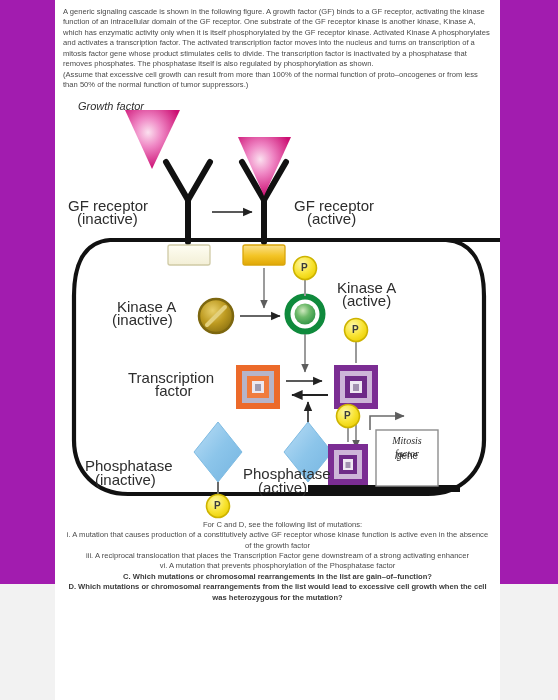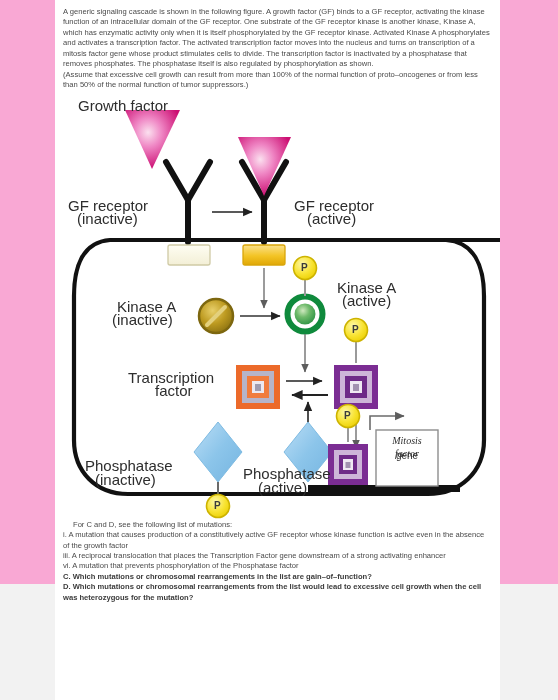--- a/index.html
+++ b/index.html
@@ -10,42 +10,42 @@
   body {
     width: 558px;
     height: 700px;
     overflow: hidden;
     font-family: "Liberation Sans", sans-serif;
   }
   #page {
     position: relative;
     width: 558px;
     height: 584px;
-    background: #f9a8d4;
+    background: #a21caf;
   }
   .content-col {
     position: absolute;
     left: 55px;
     top: 0;
     width: 445px;
     min-height: 700px;
     background: #ffffff;
   }
   .intro-text, .mutations-text {
     font-size: 7.6px;
     line-height: 10.45px;
     color: #4a4a4a;
     padding: 0 8px;
     text-align: left;
   }
   .intro-text {
     padding-top: 7px;
   }
   .intro-text p { margin: 0; }
-  .mutations-text p { margin: 0; }
+  .mutations-text p { margin: 0; text-align: center; }
   .mutations-text .indent { text-indent: 10px; }
   .bold-q { font-weight: bold; color: #3c3c3c; }
   .spacer-line { height: 10.45px; }
 
   
   .figure-wrap {
     position: relative;
     margin: 9px 0 0 5px;
     width: 440px;
     height: 420px;
@@ -56,21 +56,21 @@
   .fig-label {
     position: absolute;
     font-family: "Liberation Sans", sans-serif;
     color: #2d2d2d;
     font-size: 15px;
     line-height: 12px;
     text-align: center;
     white-space: nowrap;
     pointer-events: none;
   }
-  .fig-label.big { font-size: 15px; }
+  .fig-label.big { font-size: 11px; font-style: italic; }
   .gene-label {
     position: absolute;
     font-family: Liberation Serif, serif;
     font-style: italic;
     font-size: 10px;
     line-height: 11.5px;
     color: #2d2d2d;
     text-align: center;
     white-space: nowrap;
   }

